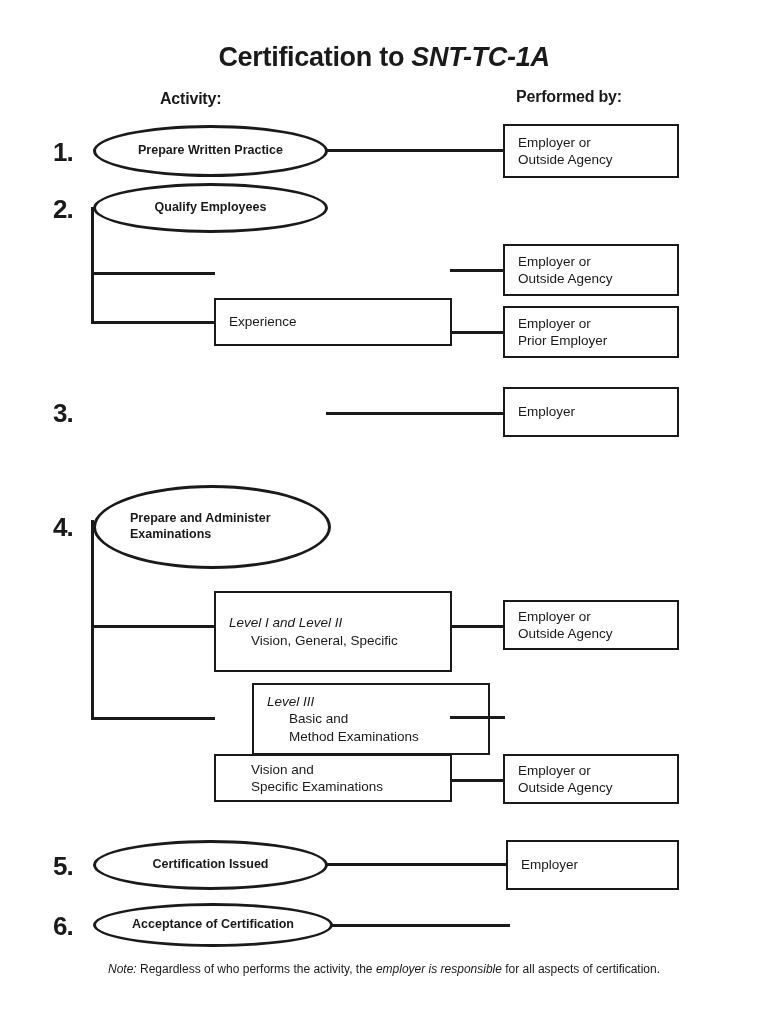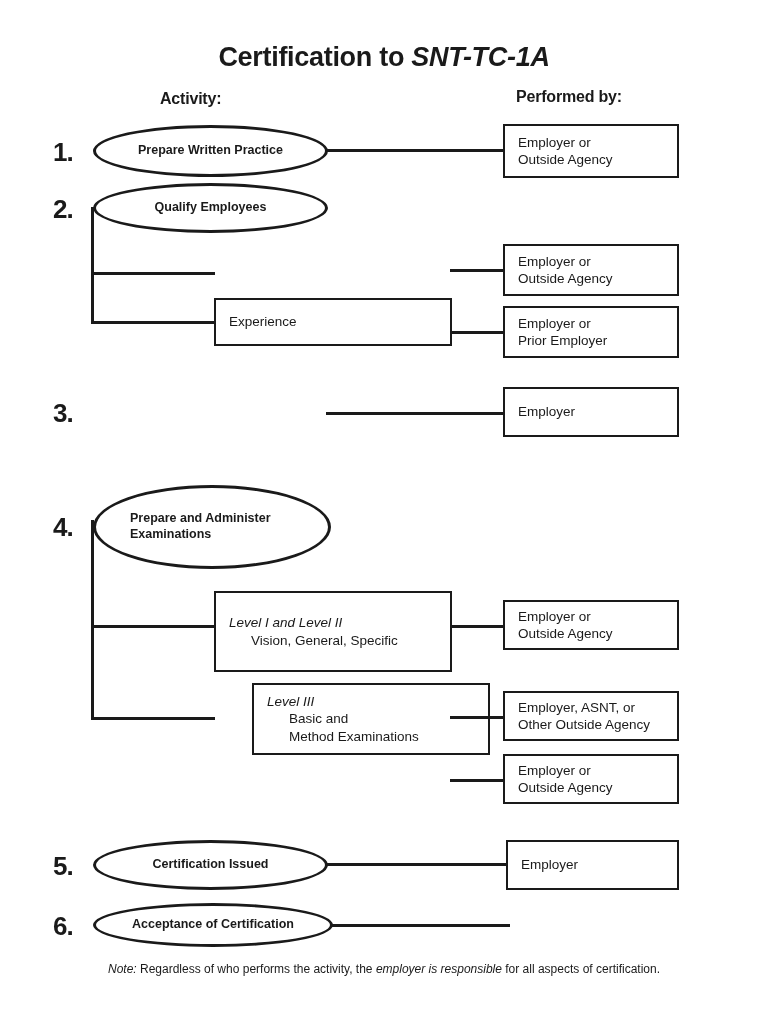--- a/index.html
+++ b/index.html
@@ -210,27 +210,27 @@
   </div>
 
   <div class="rect" style="left:232px; top:683px; width:238px; height:72px;margin-left:20px;">
     <div class="rtext">
       <span class="lead">Level III</span>
       <span class="indent">Basic and</span>
       <span class="indent">Method Examinations</span>
     </div>
   </div>
   <div class="hline" style="left:450px; top:716px; width:55px;"></div>
-  <div class="rect" style="left:503px; top:691px; width:176px; height:50px;">
-    <div class="rtext">
-      <span>Employer, ASNT, or</span><br>
-      <span>Other Outside Agency</span>
-    </div>
-  </div>
-
+
+  <div class="rect" style="left:214px; top:754px; width:238px; height:48px;">
+    <div class="rtext">
+      <span class="indent">Vision and</span>
+      <span class="indent">Specific Examinations</span>
+    </div>
+  </div>
   <div class="hline" style="left:450px; top:779px; width:55px;"></div>
   <div class="rect" style="left:503px; top:754px; width:176px; height:50px;">
     <div class="rtext">
       <span>Employer or</span><br>
       <span>Outside Agency</span>
     </div>
   </div>
 
   <div class="step-num" style="left:53px; top:851px;">5.</div>
   <div class="ellipse" style="left:93px; top:840px; width:235px; height:50px;">

